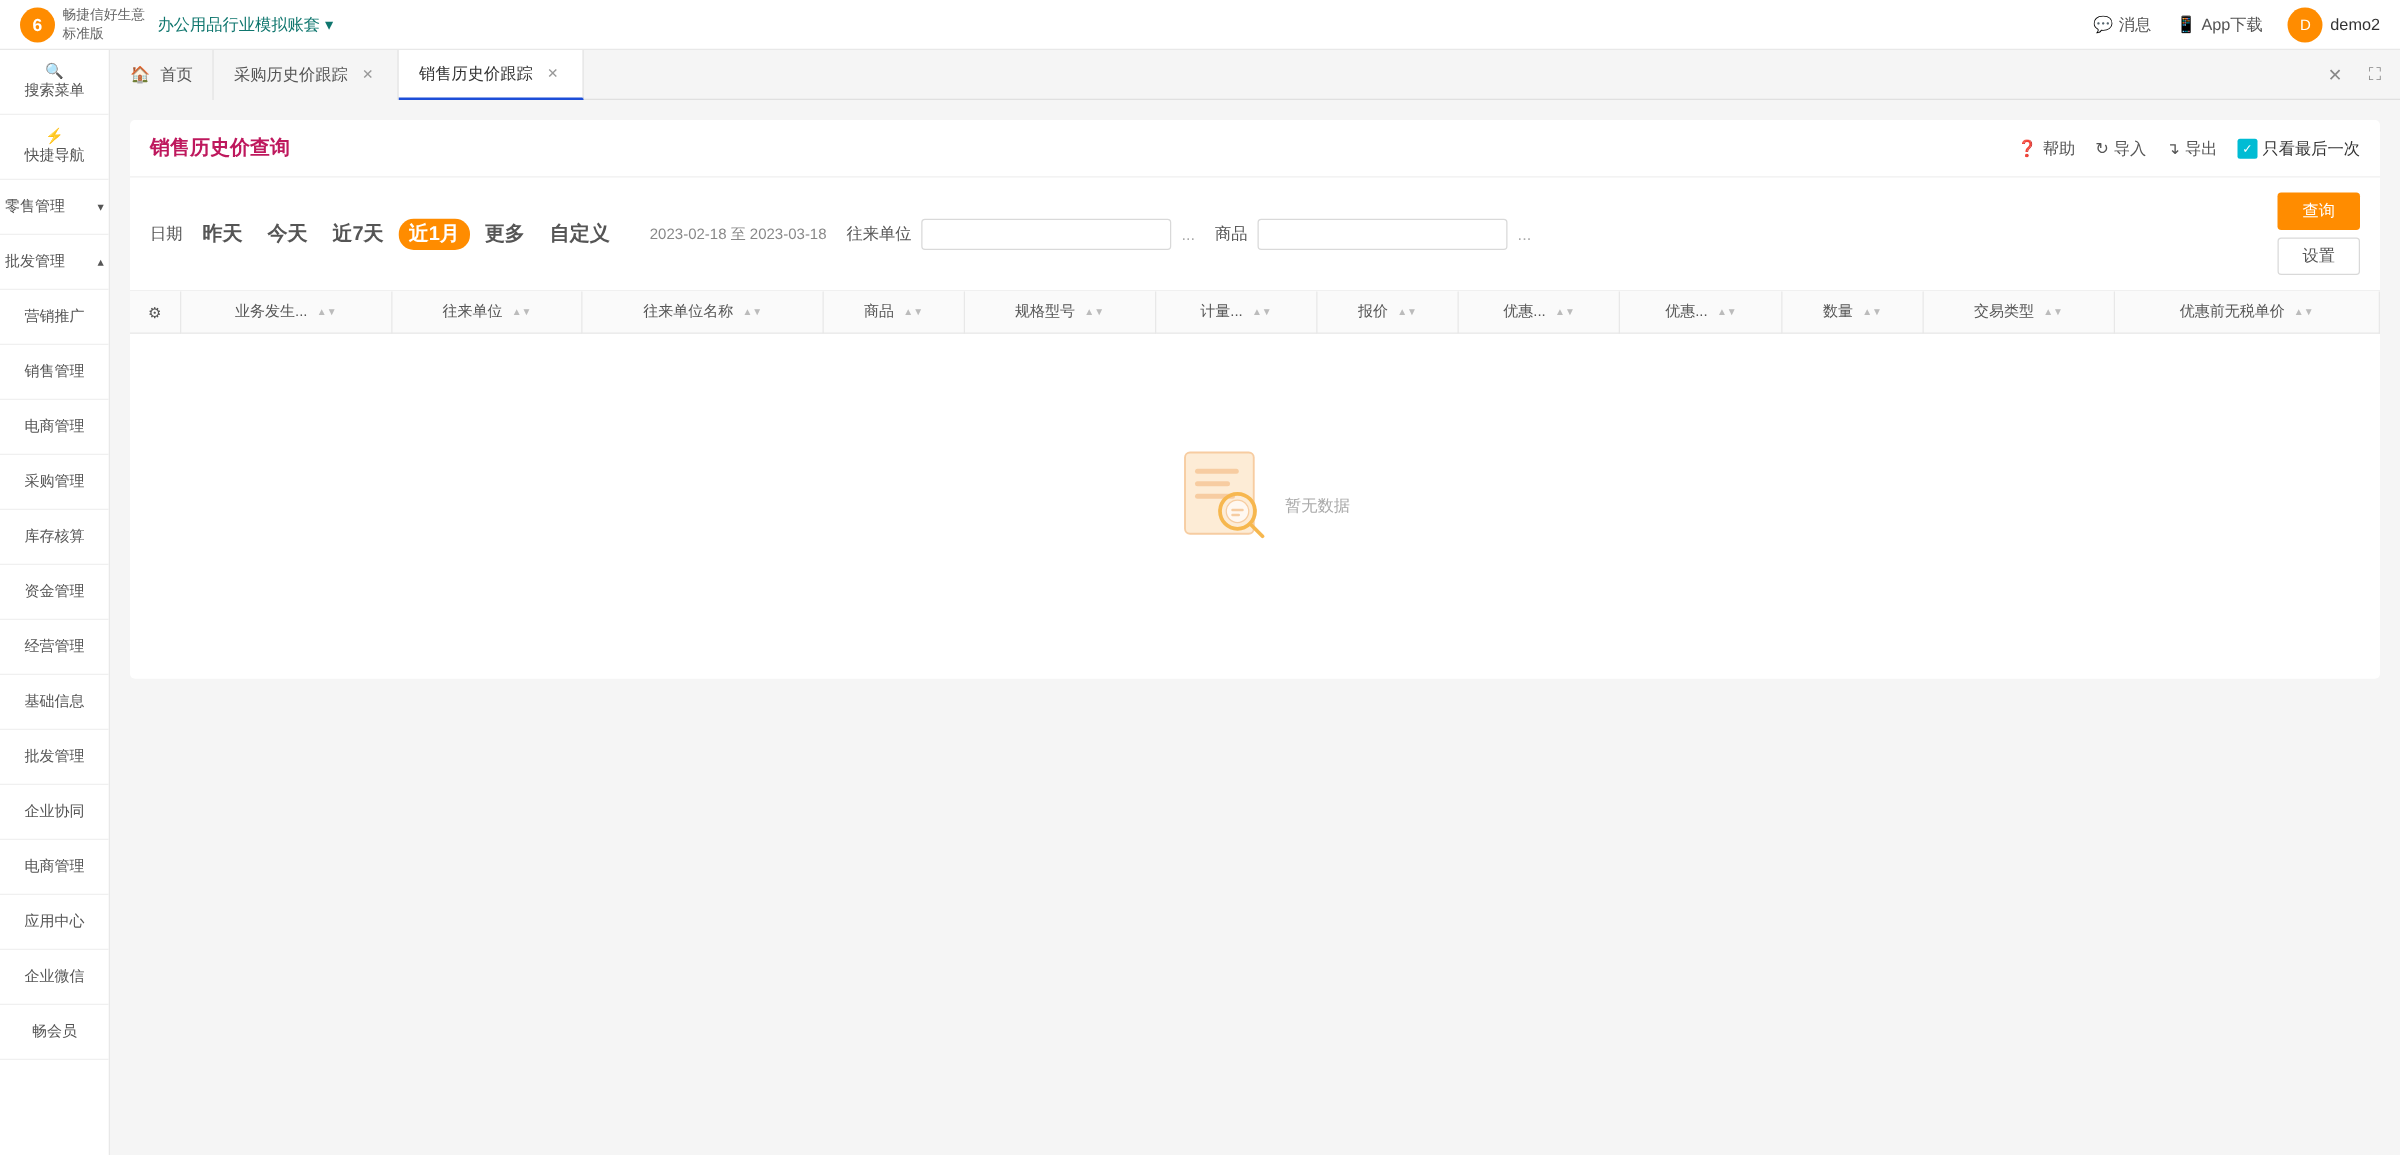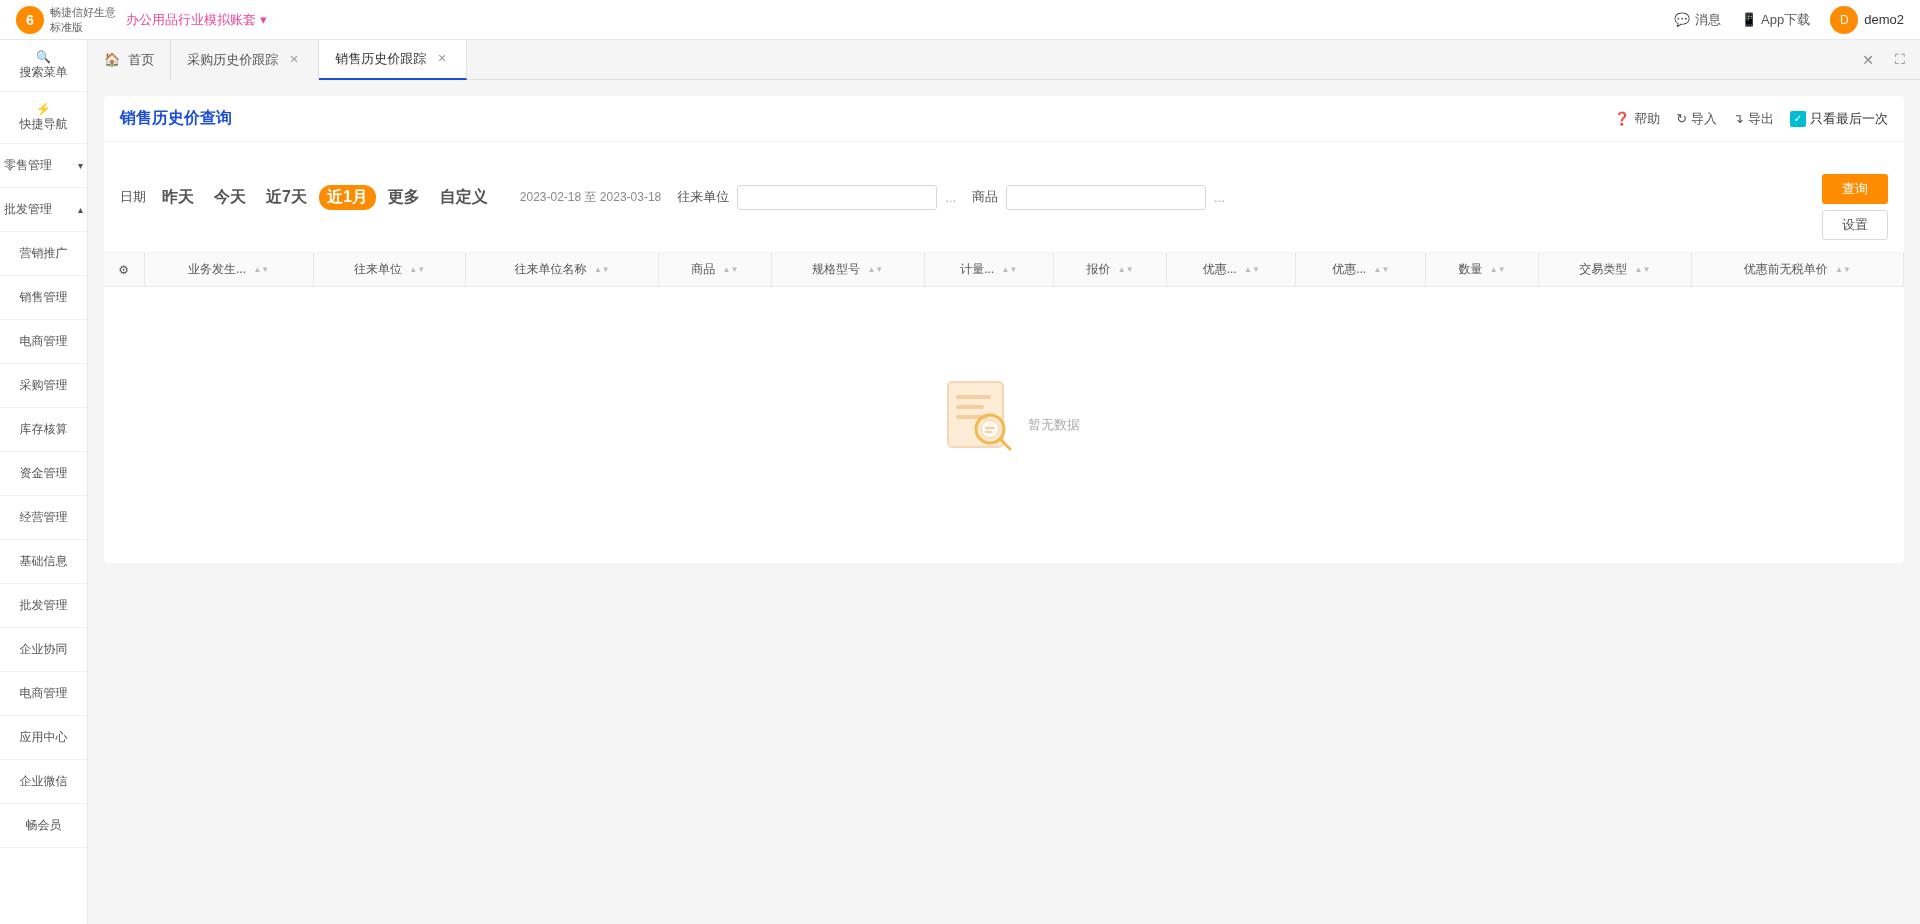--- a/index.html
+++ b/index.html
@@ -40,21 +40,21 @@
     }
     .logo-text {
       font-size: 11px;
       color: #666;
       line-height: 1.3;
     }
     .dropdown-selector {
       display: flex;
       align-items: center;
       gap: 4px;
-      color: #ec4899;
+      color: #0f766e;
       cursor: pointer;
       font-size: 13px;
     }
     .top-header-right {
       display: flex;
       align-items: center;
       gap: 20px;
     }
     .header-action {
       display: flex;
@@ -202,21 +202,21 @@
     .page-title-bar {
       display: flex;
       align-items: center;
       justify-content: space-between;
       padding: 12px 16px;
       border-bottom: 1px solid #f0f0f0;
     }
     .page-title {
       font-size: 16px;
       font-weight: bold;
-      color: #1d4ed8;
+      color: #be185d;
     }
     .page-actions {
       display: flex;
       align-items: center;
       gap: 16px;
     }
     .page-action-btn {
       display: flex;
       align-items: center;
       gap: 4px;
@@ -299,21 +299,20 @@
       cursor: pointer;
     }
     .search-btn {
       background: #ff8c00;
       color: white;
       border: none;
       border-radius: 3px;
       padding: 6px 20px;
       cursor: pointer;
       font-size: 13px;
-      margin-top: 20px;
     }
     .settings-btn {
       background: #fff;
       color: #555;
       border: 1px solid #d9d9d9;
       border-radius: 3px;
       padding: 5px 16px;
       cursor: pointer;
       font-size: 13px;
     }

